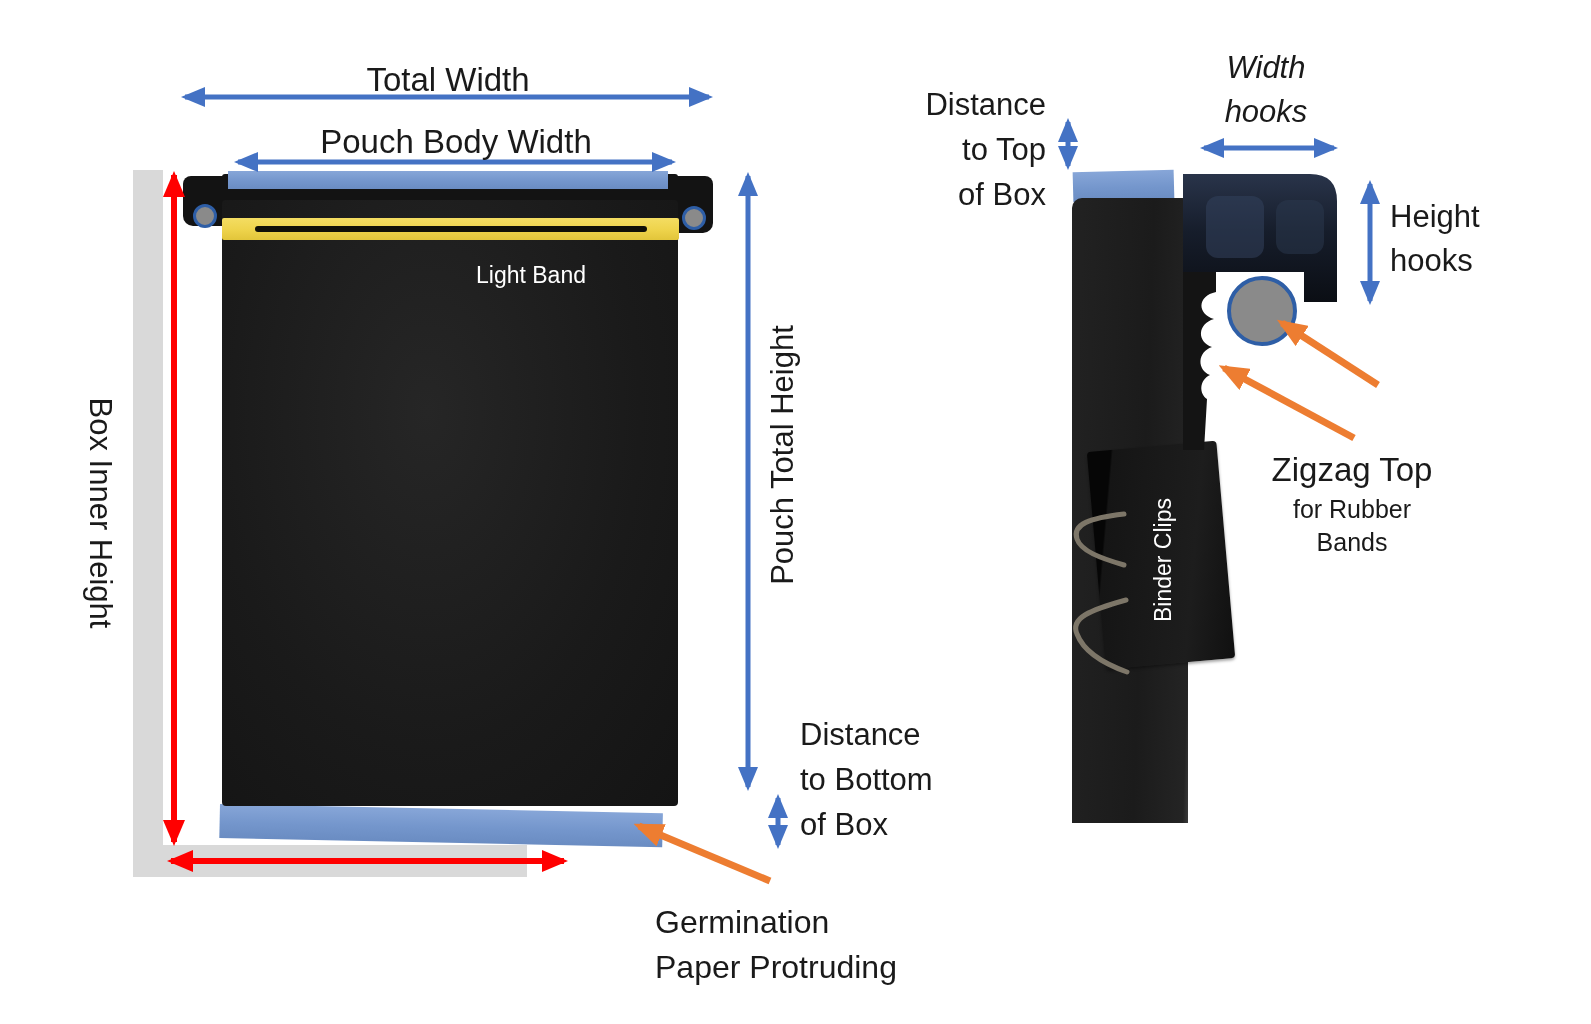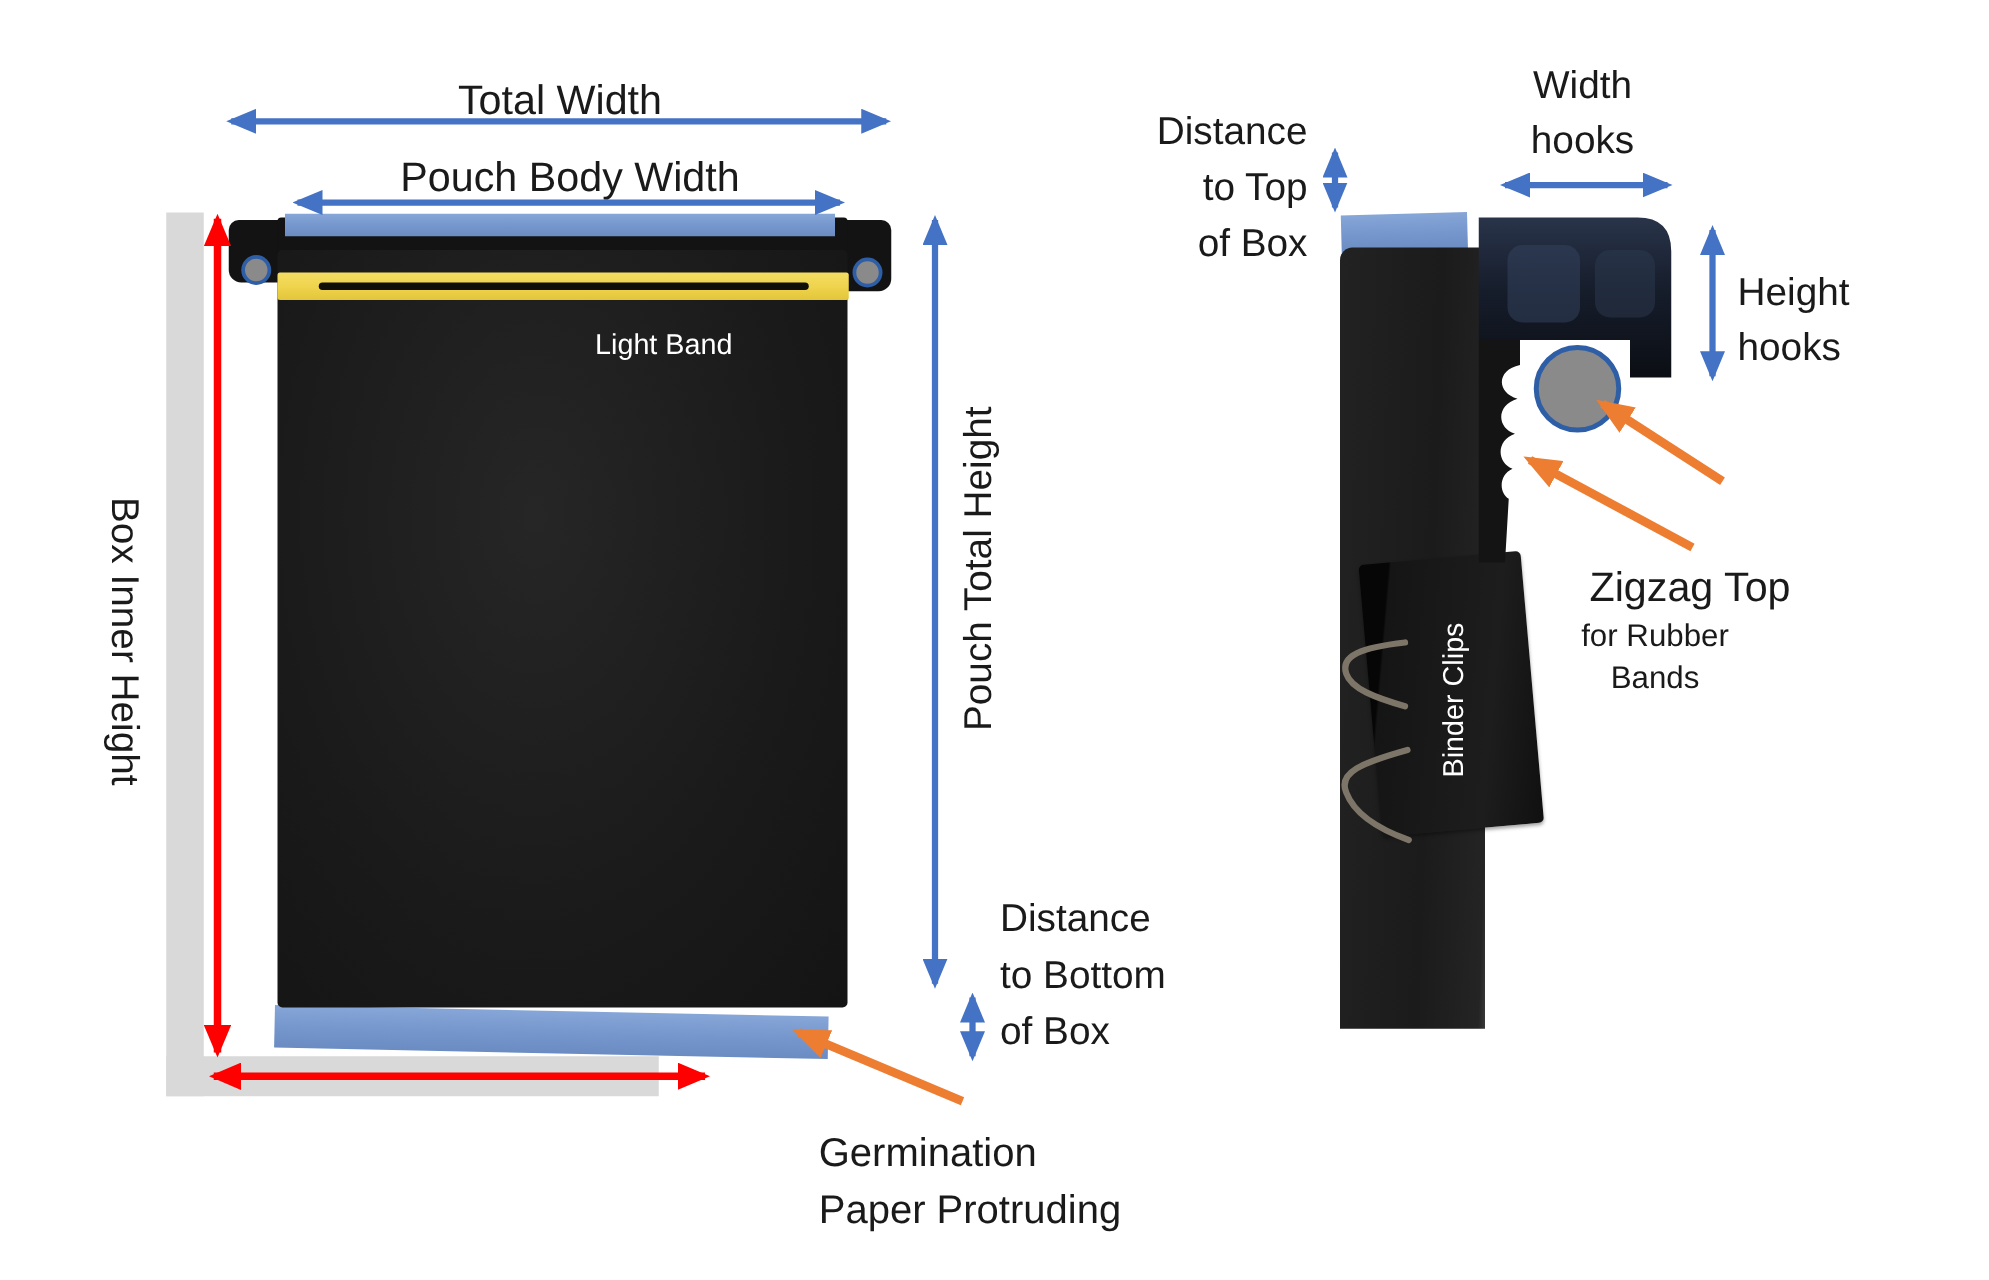--- a/index.html
+++ b/index.html
@@ -123,21 +123,21 @@
   <div class="label rot-ccw" style="left:782px;top:455px;font-size:31px;line-height:31px;">Pouch Total Height</div>
   <div class="label" style="left:800px;top:712px;font-size:31px;">Distance
 to Bottom
 of Box</div>
   <div class="label" style="left:627px;top:900px;font-size:32px;margin-left:28px;">Germination
 Paper Protruding</div>
 
   <div class="label right" style="left:1046px;top:82px;font-size:31px;text-align:right;">Distance
 to Top
 of Box</div>
-  <div class="label center" style="left:1266px;top:46px;font-size:31px;line-height:44px;">Width
+  <div class="label center" style="left:1266px;top:46px;font-size:31px;line-height:44px;font-style:italic;">Width
 hooks</div>
-  <div class="label" style="left:1390px;top:212px;font-size:31px;line-height:44px;">Height
+  <div class="label" style="left:1390px;top:195px;font-size:31px;line-height:44px;">Height
 hooks</div>
   <div class="label center" style="left:1352px;top:452px;font-size:33px;line-height:36px;">Zigzag Top</div>
-  <div class="label center" style="left:1324px;top:493px;font-size:25px;line-height:33px;">for Rubber
+  <div class="label center" style="left:1352px;top:493px;font-size:25px;line-height:33px;">for Rubber
 Bands</div>
 
 </div>
 
 </body></html>

